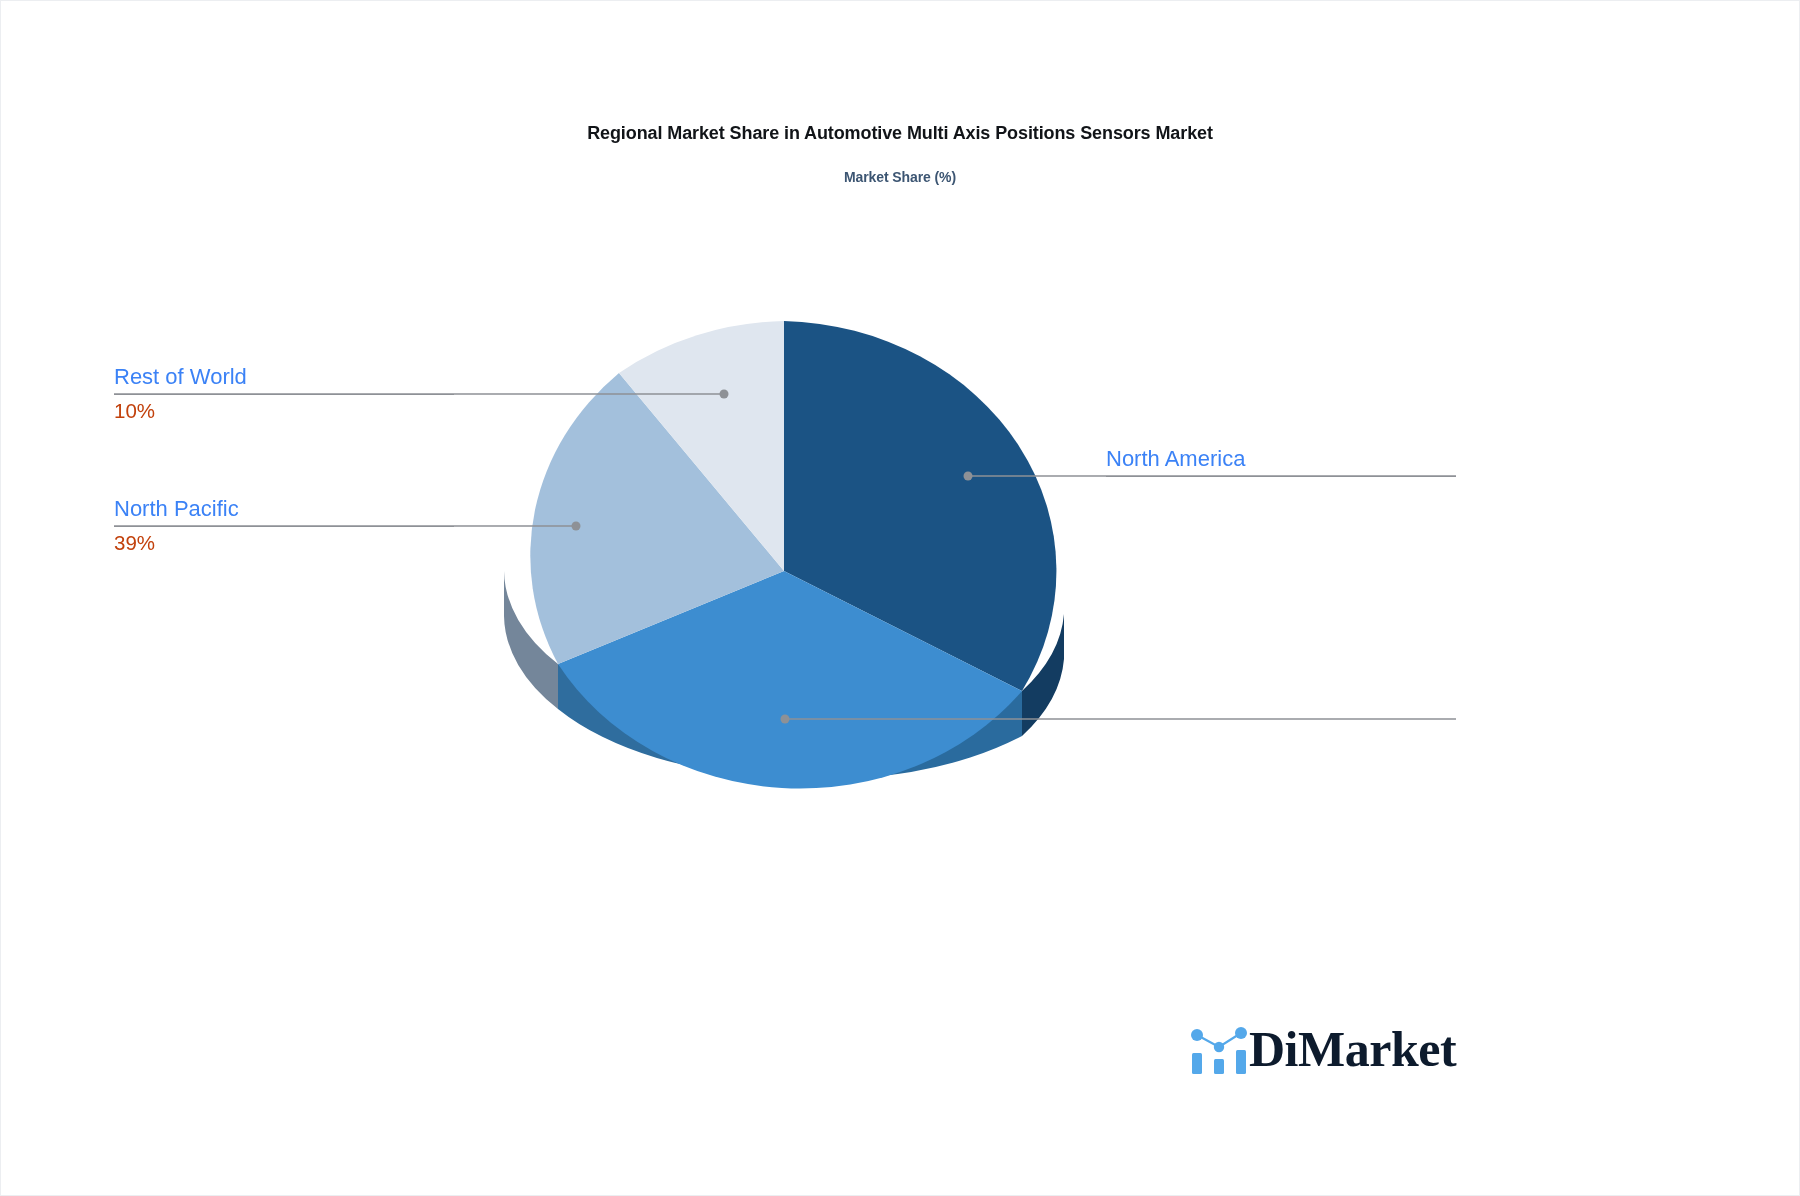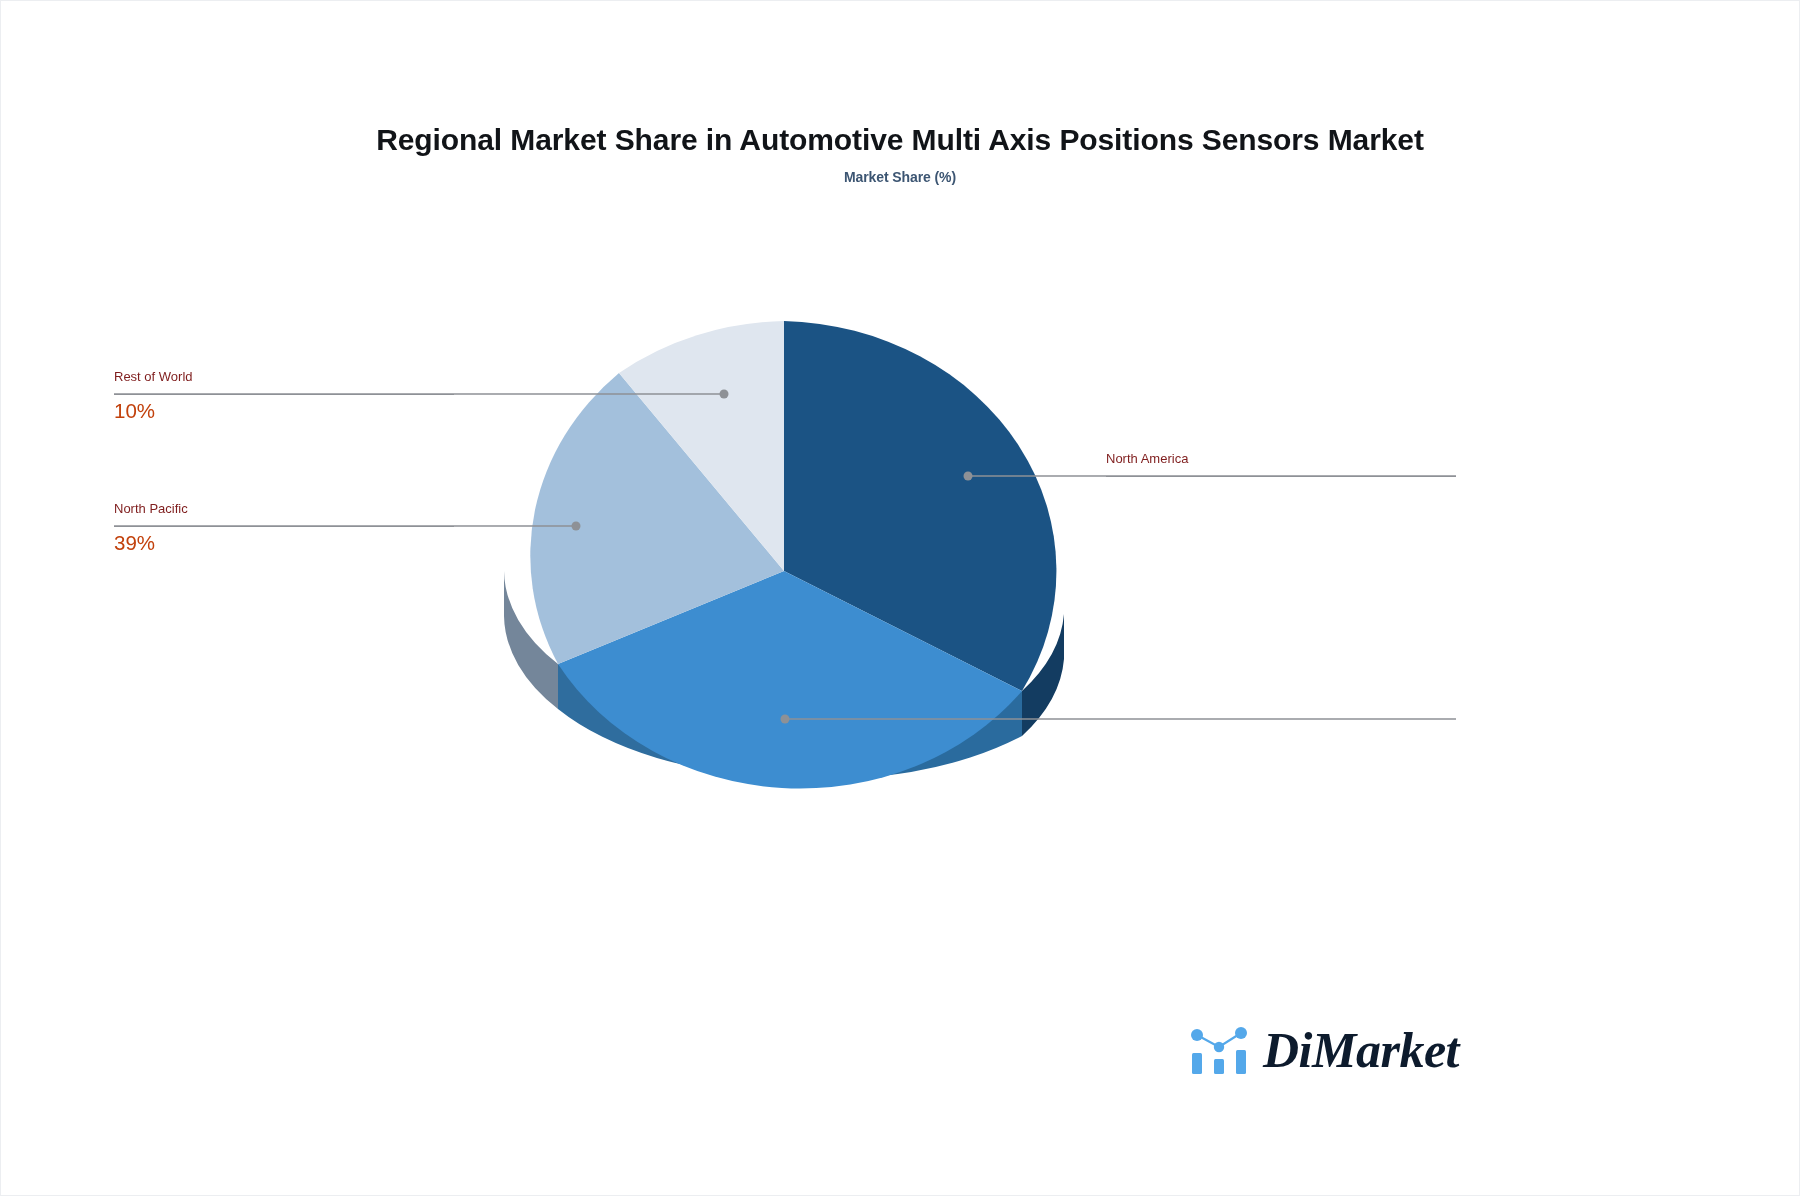--- a/index.html
+++ b/index.html
@@ -15,21 +15,21 @@
     background:#ffffff;
     box-sizing:border-box;
     border:1px solid #eceef1;
   }
 
   
   #title{
     position:absolute;
     left:0;right:0;top:122px;
     text-align:center;
-    font-size:30px;
+    font-size:18px;
     font-weight:bold;
     color:#111418;
     letter-spacing:-0.1px;
   }
   #subtitle{
     position:absolute;
     left:0;right:0;top:168px;
     text-align:center;
     font-size:14px;
     font-weight:bold;
@@ -48,22 +48,22 @@
     left:0;top:0;
     width:1800px;height:1196px;
   }
 
   
   .callout{
     position:absolute;
     width:350px;
   }
   .callout .cl-name{
-    font-size:13px;
-    color:#7f1d1d;
+    font-size:22px;
+    color:#3b82f6;
     line-height:30px;
     white-space:nowrap;
   }
   .callout .cl-rule{
     height:0;
     border-top:1.6px solid #8e9196;
     margin-top:2px;
     margin-bottom:1px;
   }
   .callout .cl-value{
@@ -72,23 +72,21 @@
     line-height:30px;
   }
   .callout.left{ text-align:left; }
   .callout.right{ }
 
   
   #logo{
     position:absolute;
     left:1188px;top:1022px;
     display:flex;
-    align-items:flex-end;
-    gap:14px;
-    font-style:italic;
+    align-items:center;
   }
   #logo-mark{ display:block; }
   #logo-text{
     font-family:"Liberation Serif", serif;
     font-size:50px;
     font-weight:bold;
     color:#0d1b2d;
     line-height:50px;
     letter-spacing:-0.5px;
   }

